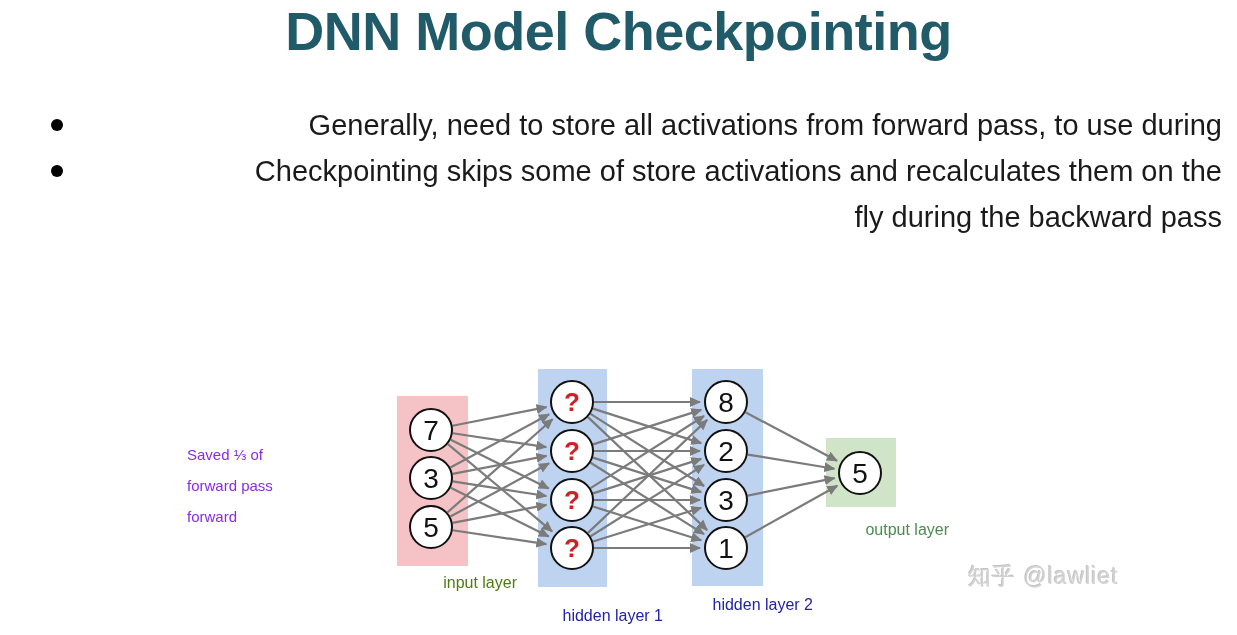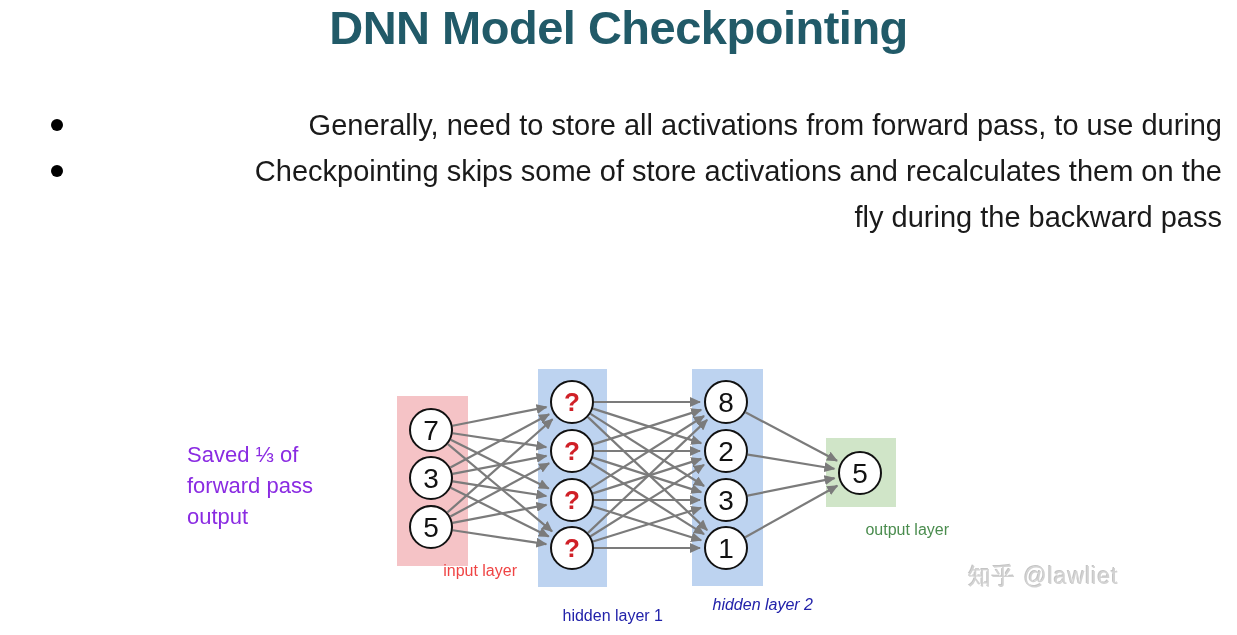--- a/index.html
+++ b/index.html
@@ -2,36 +2,36 @@
 <html><head>
 <meta charset="utf-8">
 <style>
   html,body{margin:0;padding:0;}
   body{
     width:1237px;height:635px;background:#ffffff;position:relative;
     font-family:"Liberation Sans", sans-serif;overflow:hidden;
   }
   .title{
     position:absolute;left:0;top:0;width:1237px;margin:0;
-    text-align:center;font-size:47px;font-weight:bold;color:#215a68;
+    text-align:center;font-size:54px;font-weight:bold;color:#215a68;
     letter-spacing:-0.5px;
   }
   .bullets{
     position:absolute;left:97px;top:102px;width:1125px;
     font-size:29px;line-height:46px;color:#1a1a1a;text-align:right;
   }
   .bullet{position:relative;}
   .bullet-dot{
     position:absolute;left:-46px;top:17px;width:12px;height:12px;
     border-radius:50%;background:#000;
   }
   .bullet-line{display:block;white-space:nowrap;}
   .annotation{
     position:absolute;left:187px;top:439px;width:180px;
-    font-size:22px;line-height:31px;color:#8a2be2;
+    font-size:15px;line-height:31px;color:#8a2be2;
   }
   .ann-line{display:block;white-space:nowrap;}
   #net{position:absolute;left:0;top:0;}
   .layer-label{
     position:absolute;width:170px;text-align:right;
     font-size:16px;white-space:nowrap;
   }
   .label-input{left:347px;top:562px;color:#c0272d;}
   .label-h1{left:493px;top:607px;color:#2222aa;}
   .label-h2{left:643px;top:596px;color:#2222aa;}
@@ -125,23 +125,23 @@
       <text x="726" y="510" text-anchor="middle" fill="#111111" font-size="28" font-weight="normal" font-family="Liberation Sans, sans-serif">3</text>
       <circle cx="726" cy="548" r="21" fill="#ffffff" stroke="#111111" stroke-width="2"></circle>
       <text x="726" y="558" text-anchor="middle" fill="#111111" font-size="28" font-weight="normal" font-family="Liberation Sans, sans-serif">1</text>
       <circle cx="860" cy="473" r="21" fill="#ffffff" stroke="#111111" stroke-width="2"></circle>
       <text x="860" y="483" text-anchor="middle" fill="#111111" font-size="28" font-weight="normal" font-family="Liberation Sans, sans-serif">5</text>
     </svg>
 
   <div class="annotation" style="color: rgb(138, 43, 226);">
     <span class="ann-line">Saved ⅓ of</span>
     <span class="ann-line">forward pass</span>
-    <span class="ann-line">output</span>
+    <span class="ann-line">forward</span>
   </div>
 
-  <div class="layer-label label-input" style="color: #ef4444;">input layer</div>
+  <div class="layer-label label-input" style="color: #4d7c0f; margin-top: 12px;">input layer</div>
   <div class="layer-label label-h1" style="color: rgb(34, 34, 170);">hidden layer 1</div>
-  <div class="layer-label label-h2" style="color: rgb(34, 34, 170); font-style: italic;">hidden layer 2</div>
+  <div class="layer-label label-h2" style="color: rgb(34, 34, 170);">hidden layer 2</div>
   <div class="layer-label label-output" style="color: rgb(74, 140, 78);">output layer</div>
 
   <div class="watermark">知乎 @lawliet</div>
 
 </div>
 
 </body></html>

